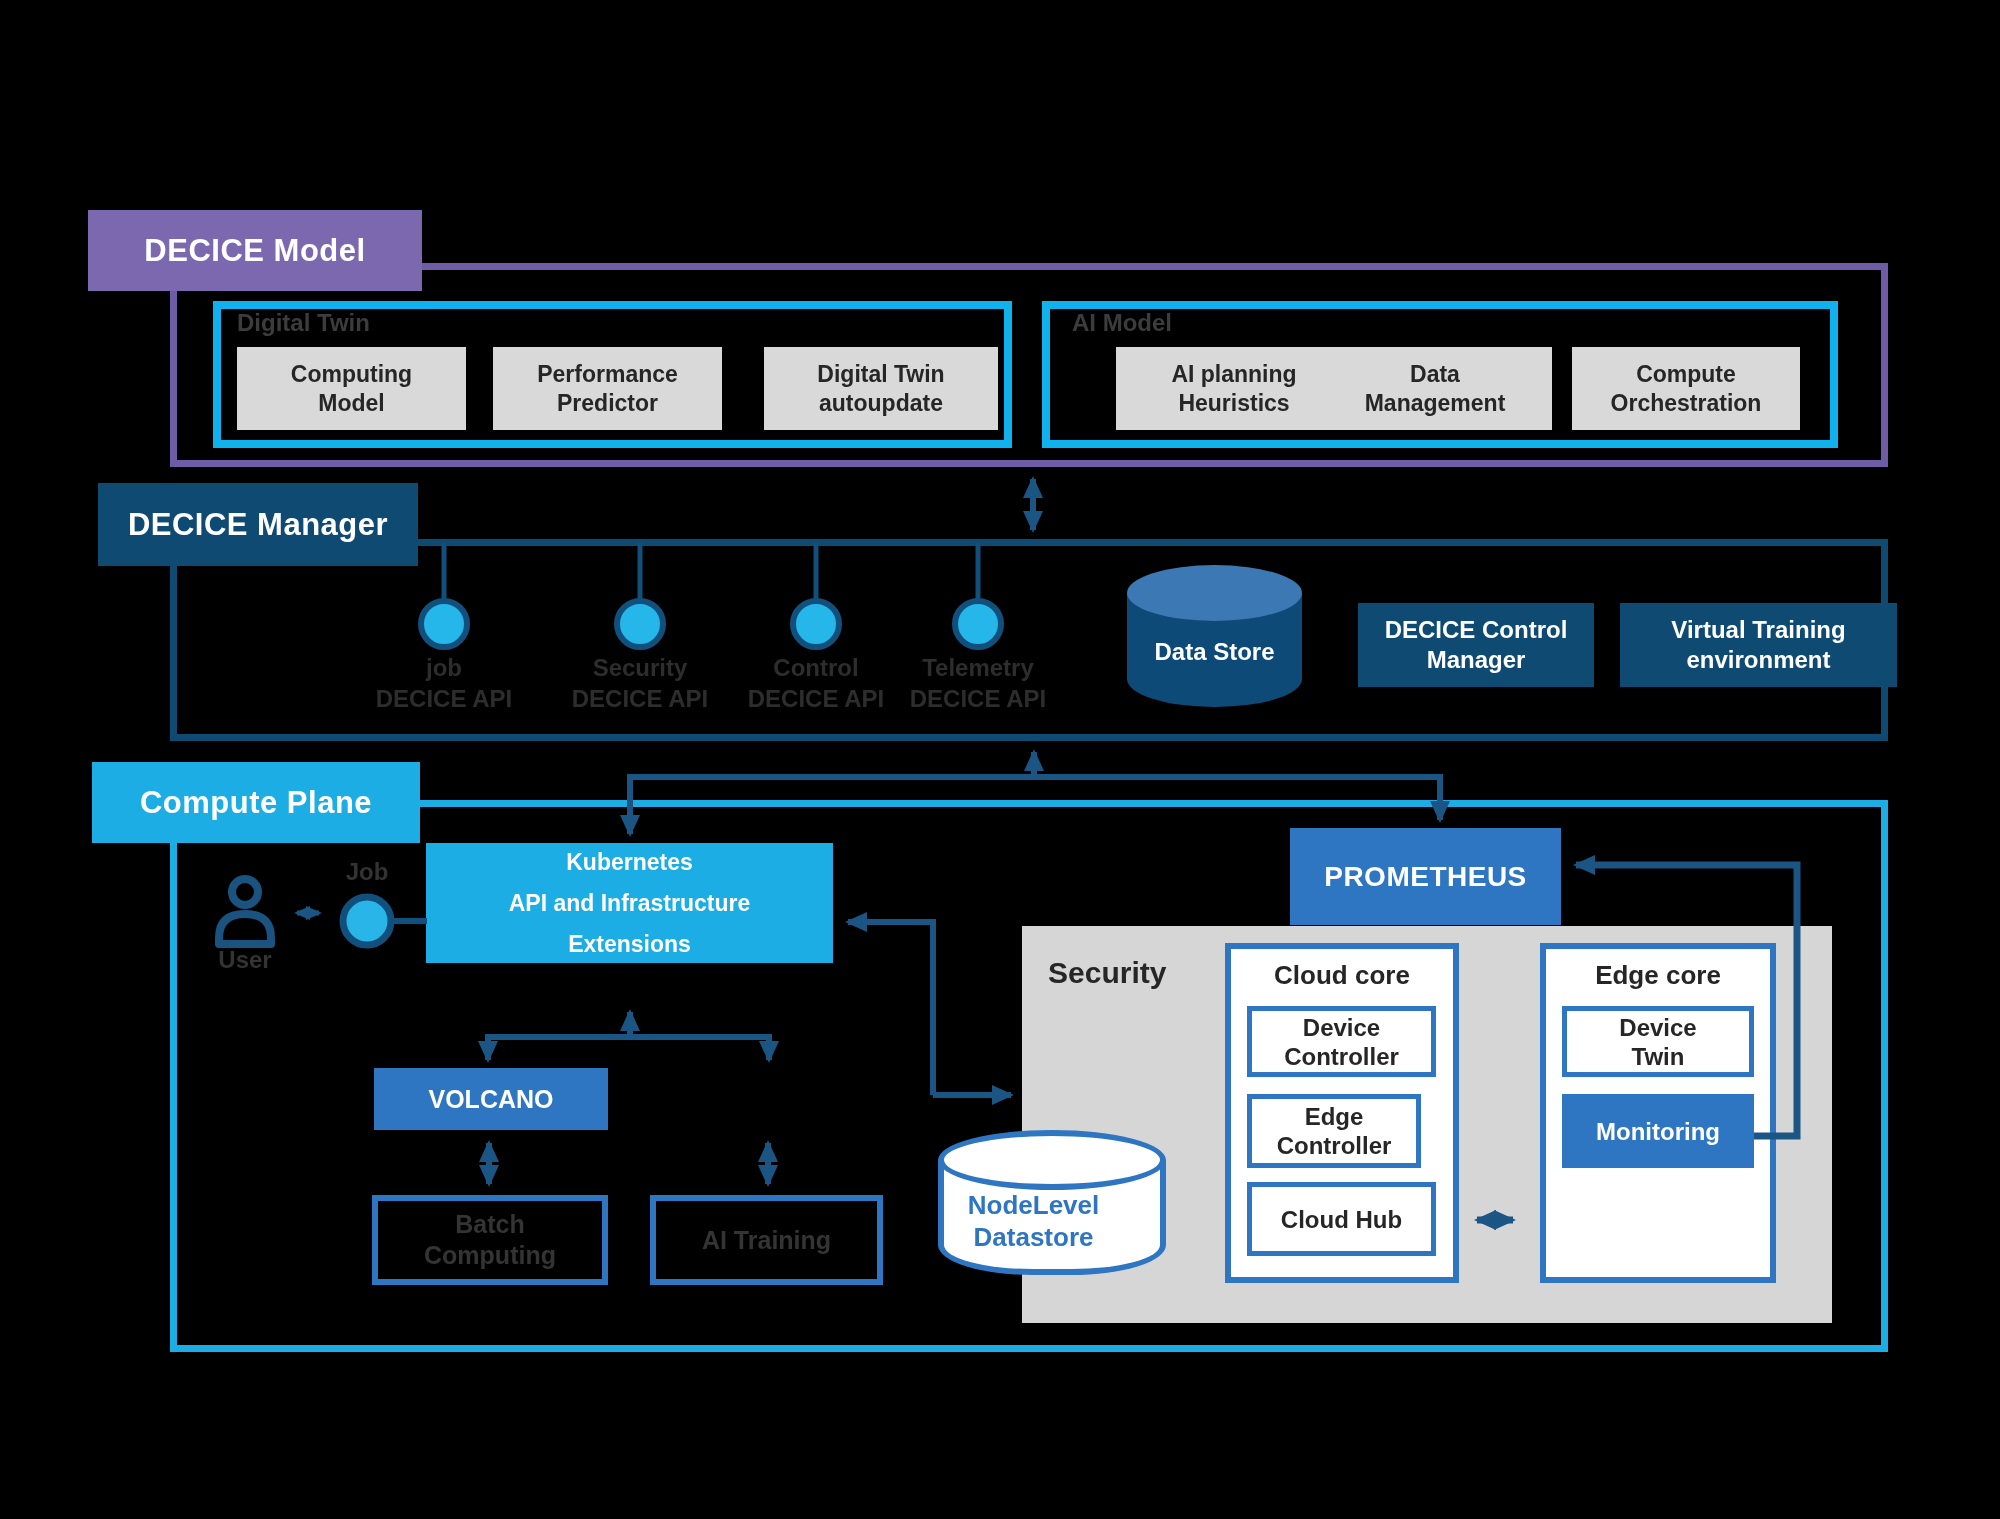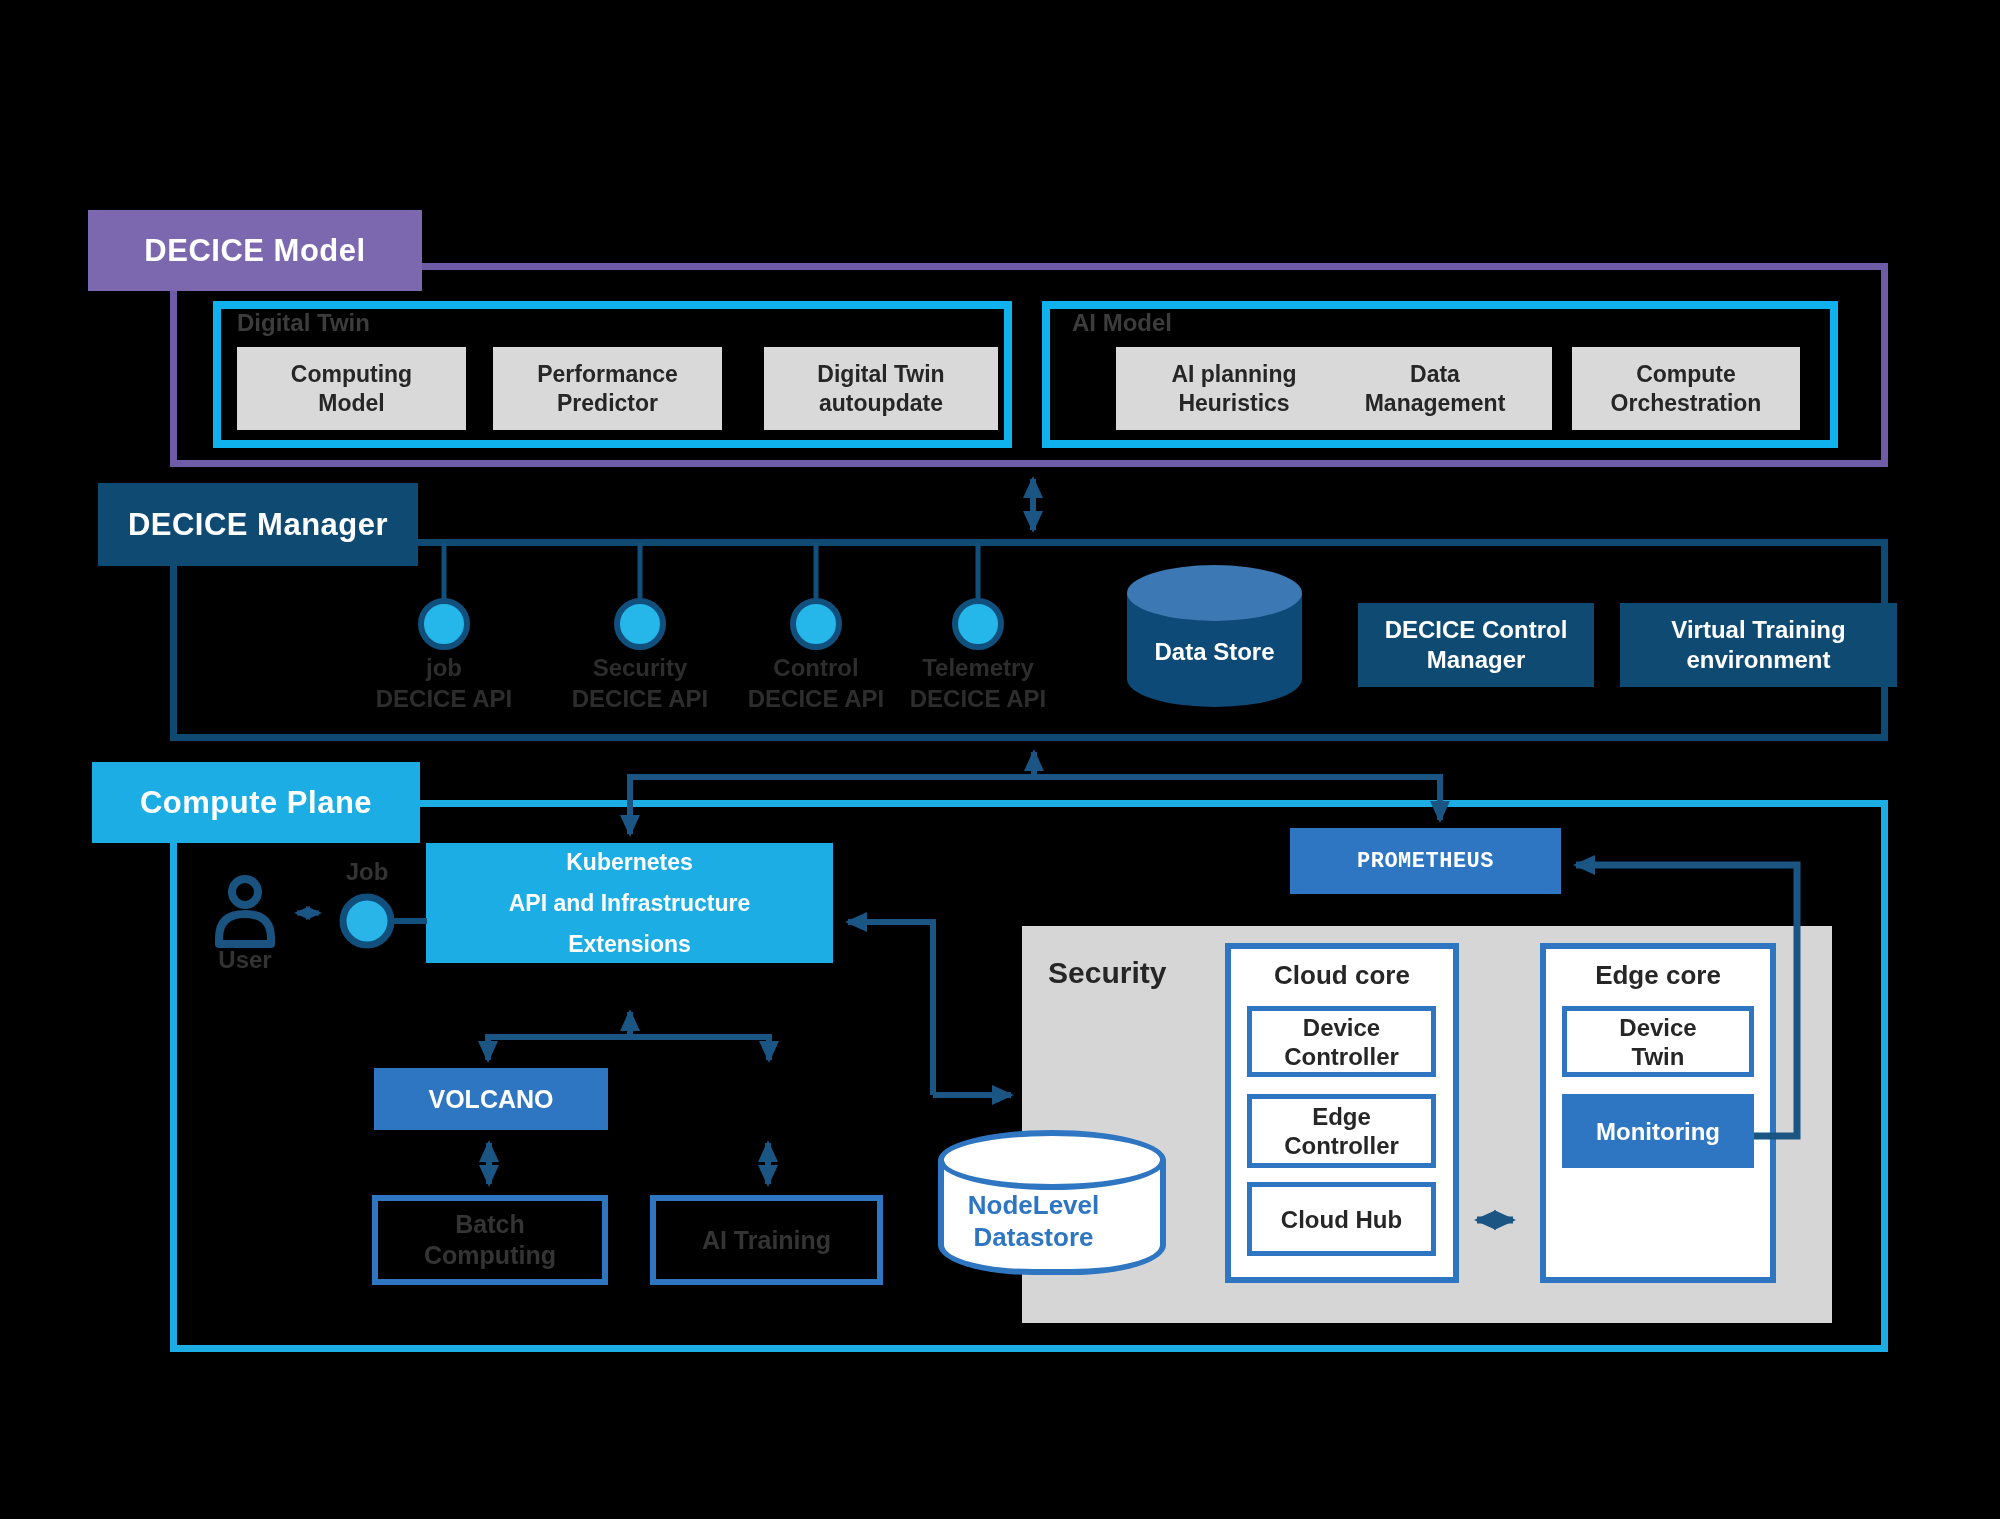--- a/index.html
+++ b/index.html
@@ -105,30 +105,30 @@
   <div class="abs flexc cyanbox pre z3" style="left:426px;top:843px;width:407px;height:120px;font-size:23px;line-height:41px;">Kubernetes
 API and Infrastructure
 Extensions</div>
 
   <div class="abs flexc bluebox z3" style="left:374px;top:1068px;width:234px;height:62px;font-size:25px;">VOLCANO</div>
 
   <div class="abs flexc wirebox pre z3" style="left:372px;top:1195px;width:236px;height:90px;">Batch
 Computing</div>
   <div class="abs flexc wirebox pre z3" style="left:650px;top:1195px;width:233px;height:90px;">AI Training</div>
 
-  <div class="abs flexc bluebox z3" style="left:1290px;top:828px;width:271px;height:66px;font-size:22px;letter-spacing:.5px;font-family:Liberation Mono, monospace;">PROMETHEUS</div>
+  <div class="abs flexc bluebox z3" style="left:1290px;top:828px;width:271px;height:97px;font-size:28px;letter-spacing:.5px;">PROMETHEUS</div>
 
   <div class="abs z2" style="left:1022px;top:926px;width:810px;height:397px;background:#d6d6d6;"></div>
   <div class="abs z3" style="left:1048px;top:956px;color:#262626;font-size:30px;font-weight:700;">Security</div>
 
   <div class="abs corebox z3" style="left:1225px;top:943px;width:234px;height:340px;">
     <div class="flexc coretitle" style="height:52px;">Cloud core</div>
     <div class="abs flexc innerbox pre" style="left:16px;top:57px;width:189px;height:71px;">Device
 Controller</div>
-    <div class="abs flexc innerbox pre" style="left:16px;top:145px;width:189px;height:74px;">Edge
+    <div class="abs flexc innerbox pre" style="left:16px;top:145px;width:174px;height:74px;">Edge
 Controller</div>
     <div class="abs flexc innerbox pre" style="left:16px;top:233px;width:189px;height:74px;">Cloud Hub</div>
   </div>
 
   <div class="abs corebox z3" style="left:1540px;top:943px;width:236px;height:340px;">
     <div class="flexc coretitle" style="height:52px;">Edge core</div>
     <div class="abs flexc innerbox pre" style="left:16px;top:57px;width:192px;height:71px;">Device
 Twin</div>
     <div class="abs flexc innerbox hl pre" style="left:16px;top:145px;width:192px;height:74px;">Monitoring</div>
   </div>

